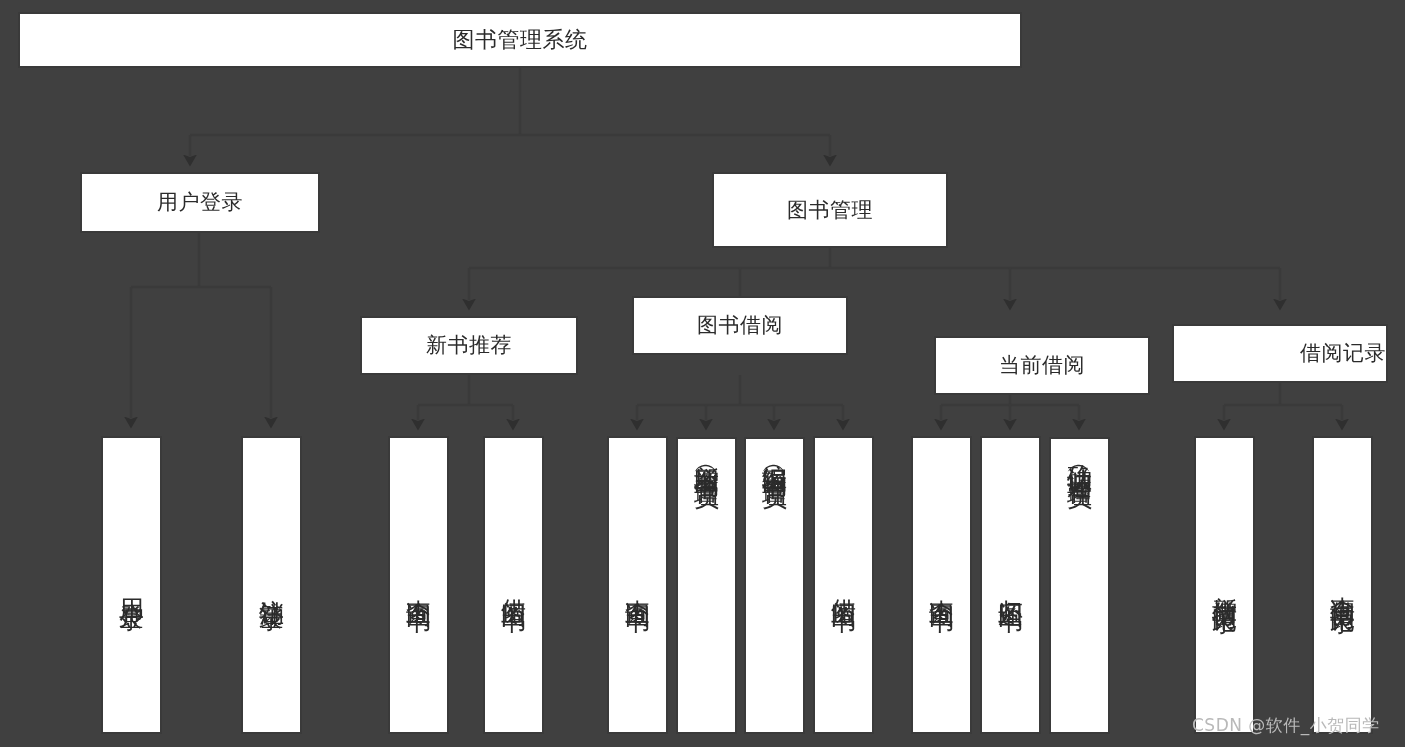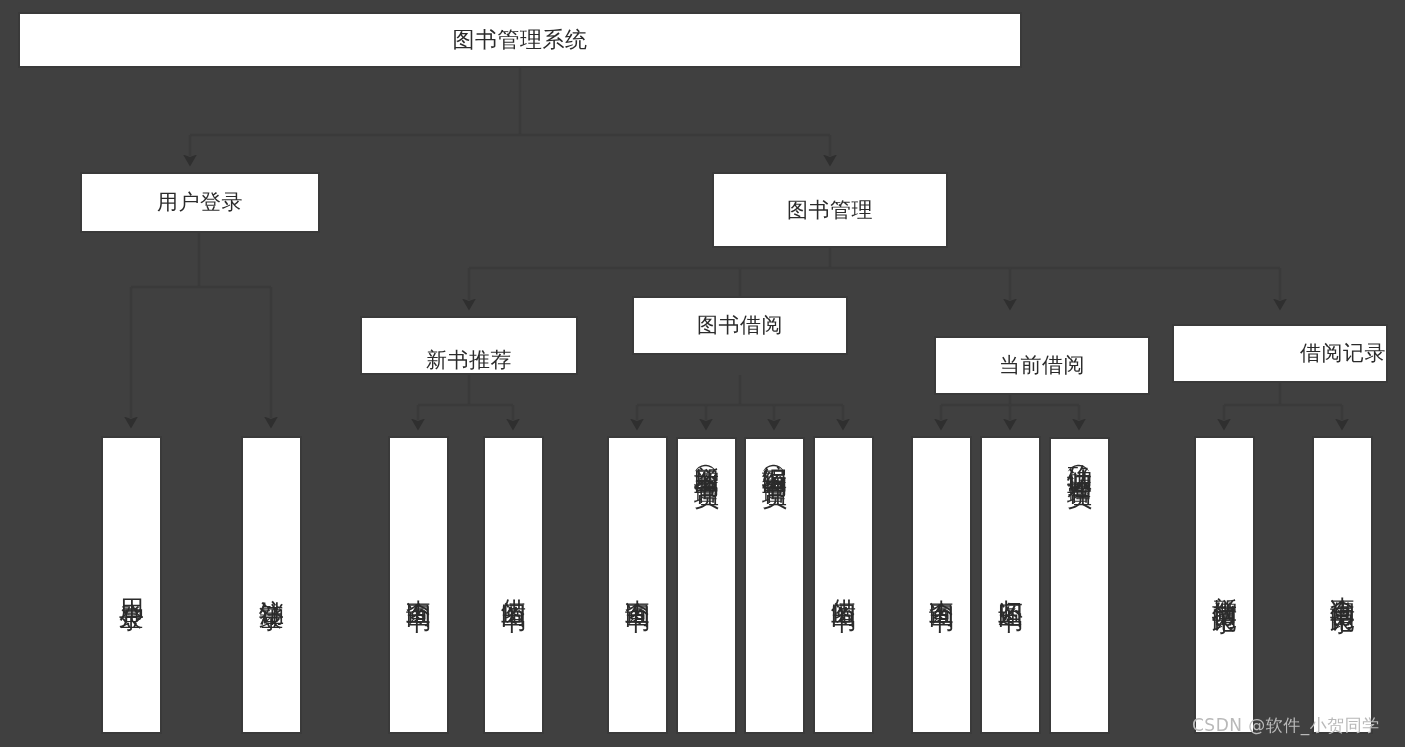--- a/index.html
+++ b/index.html
@@ -134,21 +134,21 @@
   </div>
 
   <div class="node horiz" style="left:80px; top:172px; width:240px; height:61px;">
     <span class="lbl">用户登录</span>
   </div>
 
   <div class="node horiz" style="left:712px; top:172px; width:236px; height:76px;">
     <span class="lbl">图书管理</span>
   </div>
 
-  <div class="node horiz" style="left:360px; top:316px; width:218px; height:59px;align-items:flex-end;">
+  <div class="node horiz" style="left:360px; top:316px; width:218px; height:59px;">
     <span class="lbl">新书推荐</span>
   </div>
 
   <div class="node horiz" style="left:632px; top:296px; width:216px; height:59px;">
     <span class="lbl">图书借阅</span>
   </div>
 
   <div class="node horiz" style="left:902px; top:336px; width:216px; height:59px;margin-left:32px;">
     <span class="lbl">当前借阅</span>
   </div>

